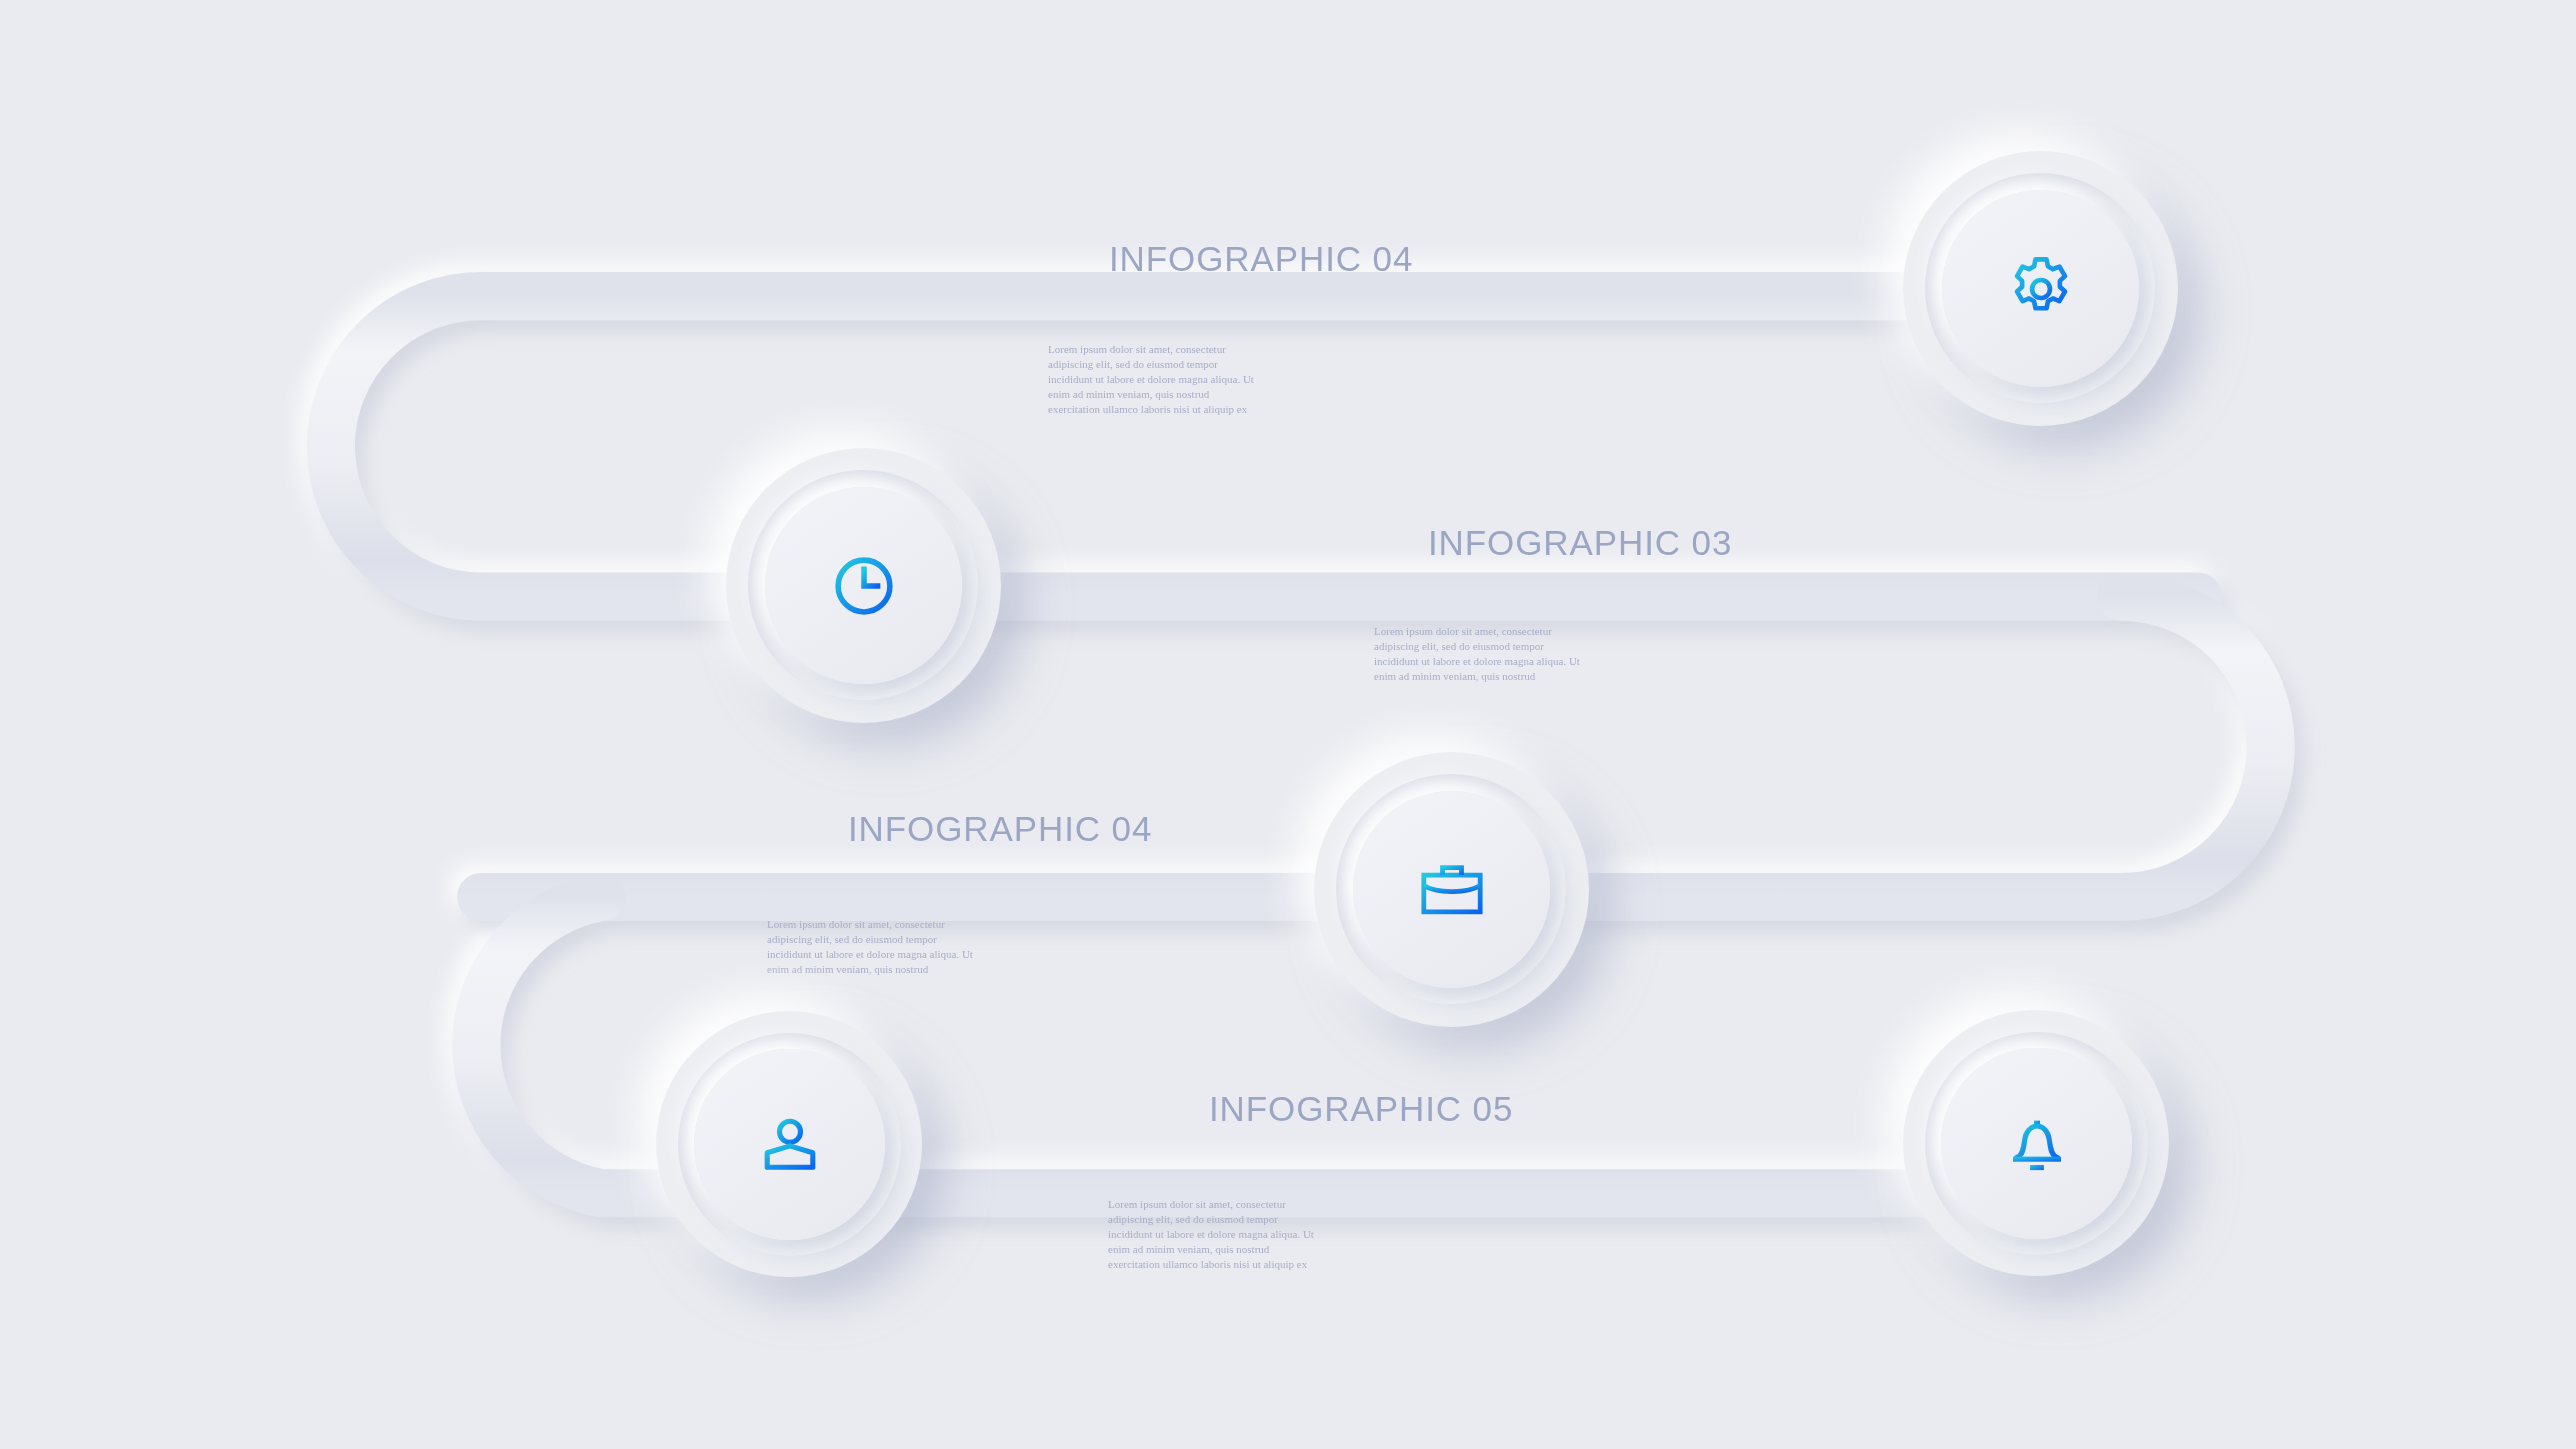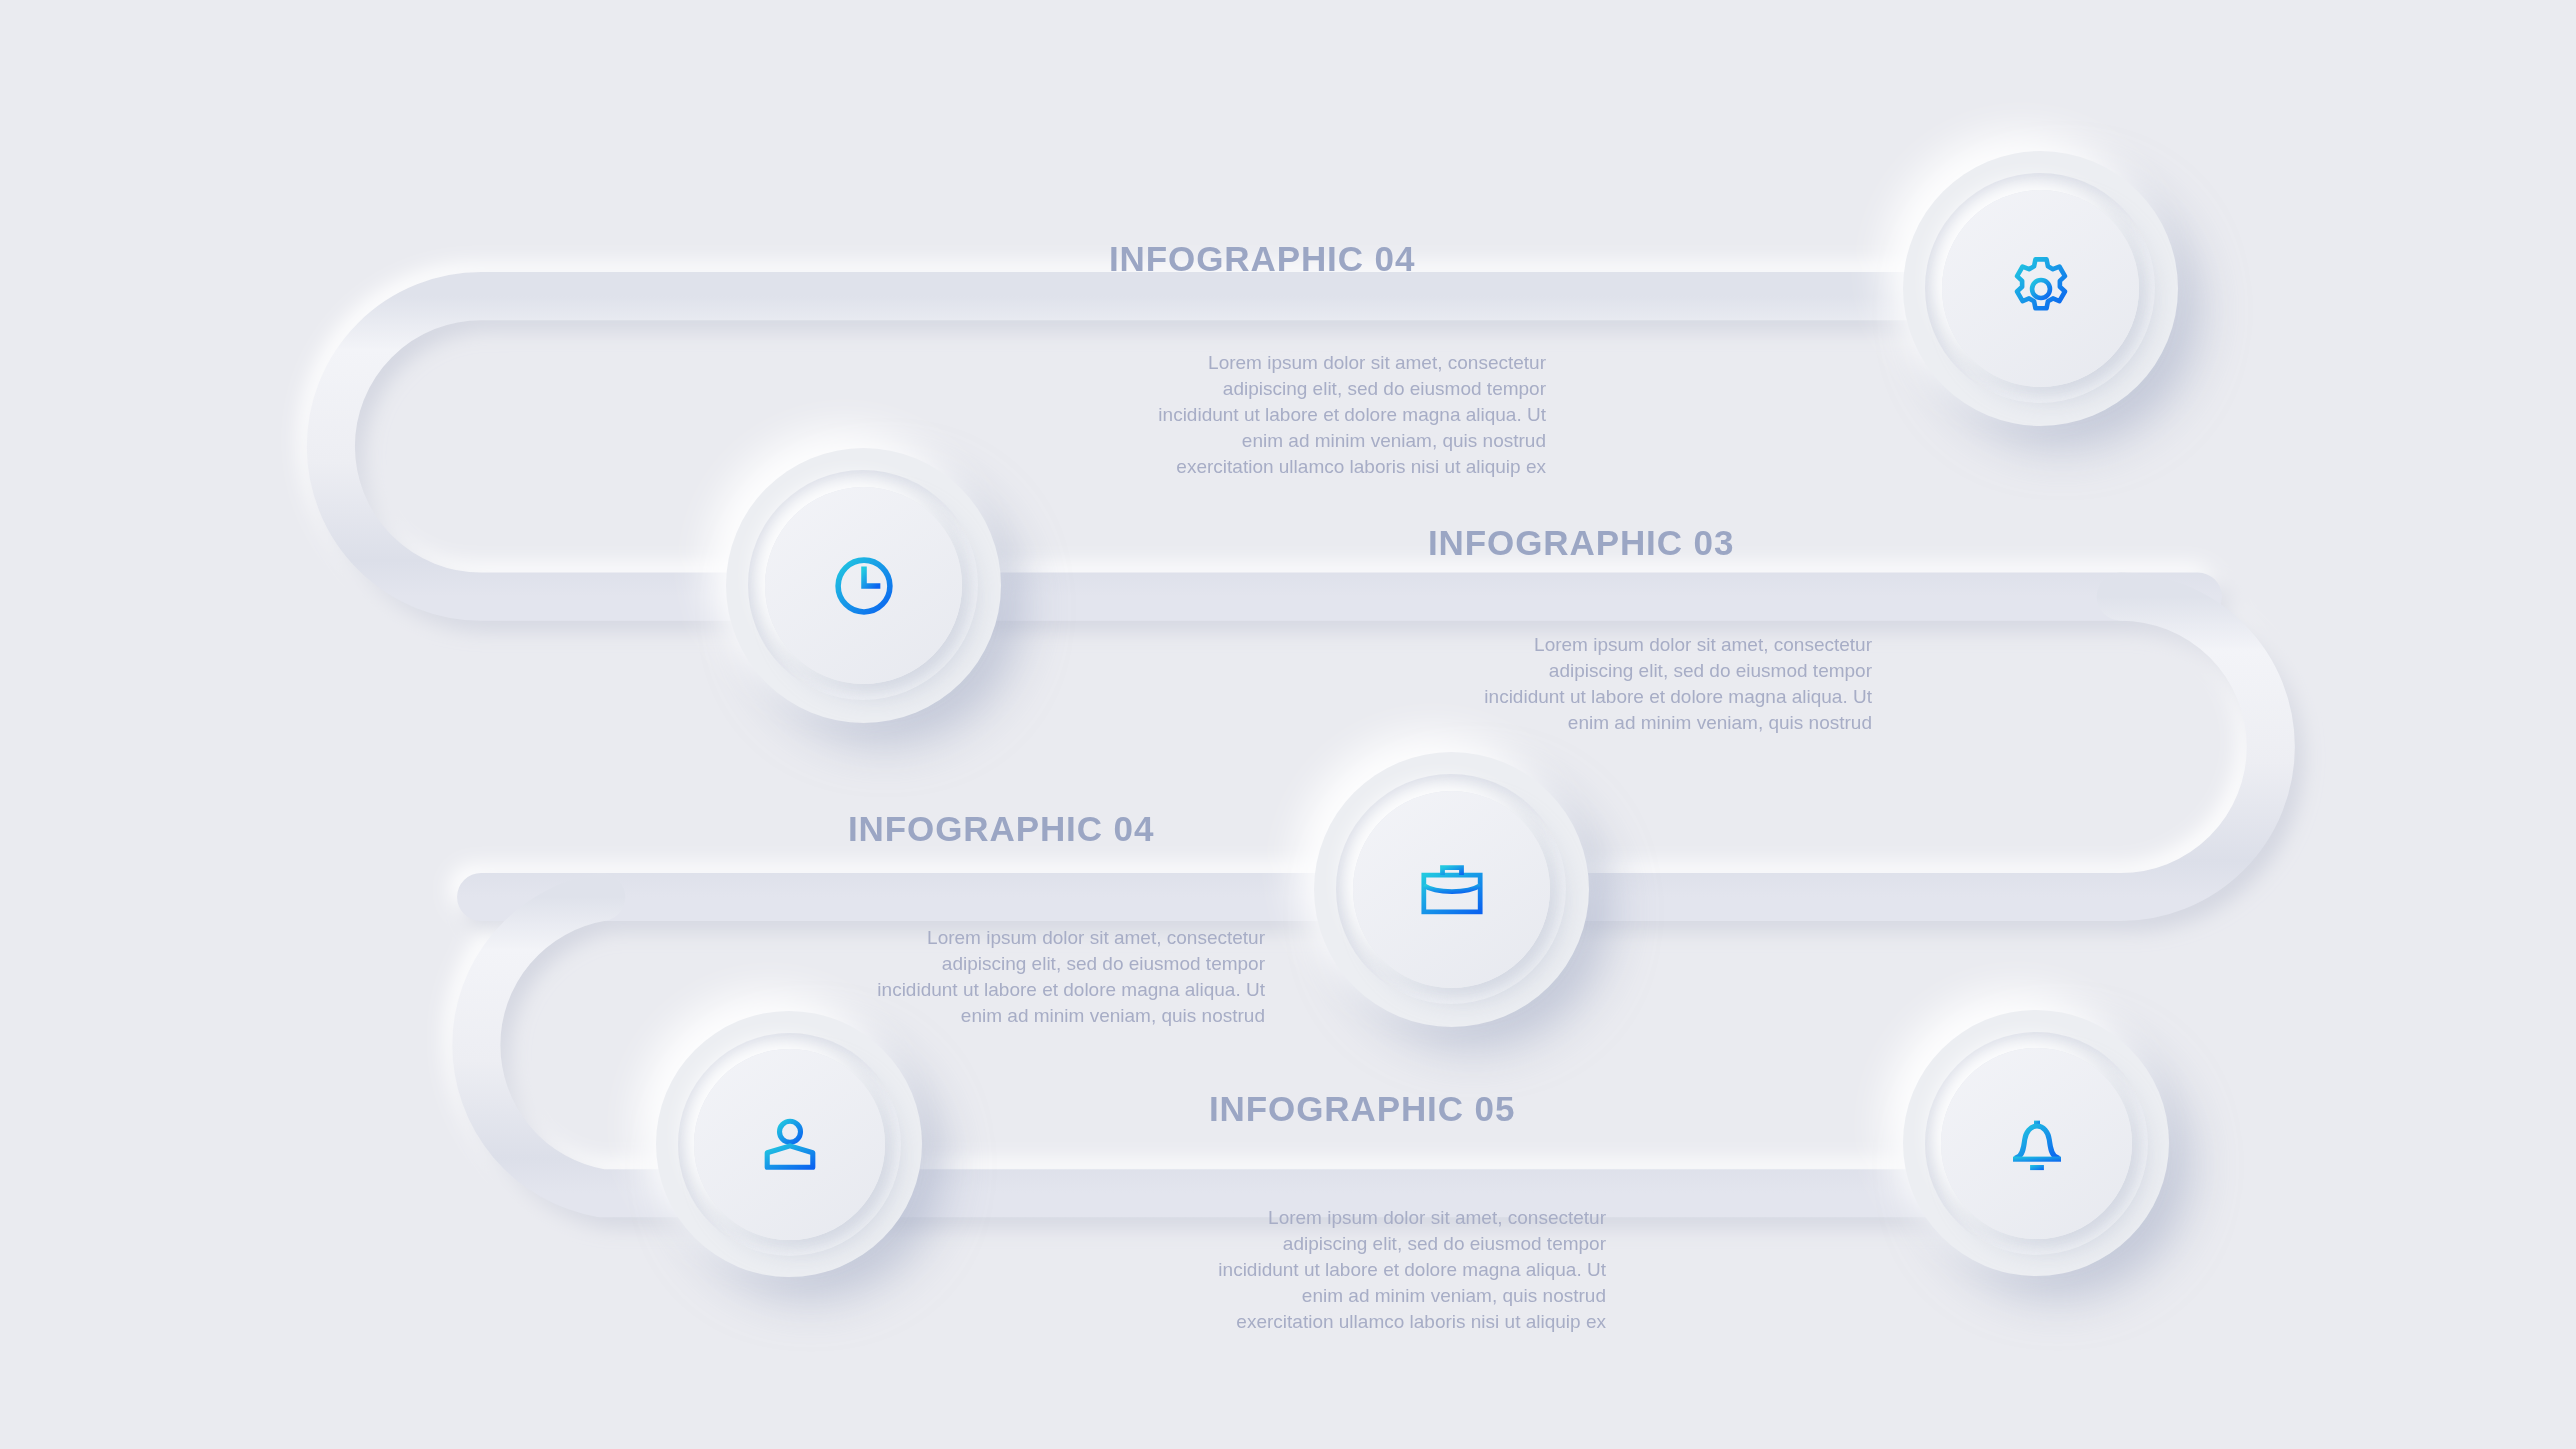--- a/index.html
+++ b/index.html
@@ -11,34 +11,35 @@
   }
   #stage{position:relative;width:2576px;height:1449px;}
 
   
   .track-svg{position:absolute;left:0;top:0;width:2576px;height:1449px;}
 
   
   .heading{
     position:absolute;
     font-size:35px;
-    font-weight:bold;
+    font-weight:normal;
     letter-spacing:0.9px;
     color:#9ba6c4;
     white-space:nowrap;
   }
 
   
   .para{
     position:absolute;
-    font-size:19px;
+    font-size:11px;
     line-height:1.37;
     color:#a7adc6;
-    text-align:right;
+    text-align:left;
     white-space:pre-line;
+    font-family:Liberation Serif, serif;
   }
 
   
   .node{
     position:absolute;
     border-radius:50%;
     background:#eceef2;
     box-shadow:
       -19px -19px 38px rgba(255,255,255,0.95),
        22px  22px 45px rgba(163,172,196,0.55);

